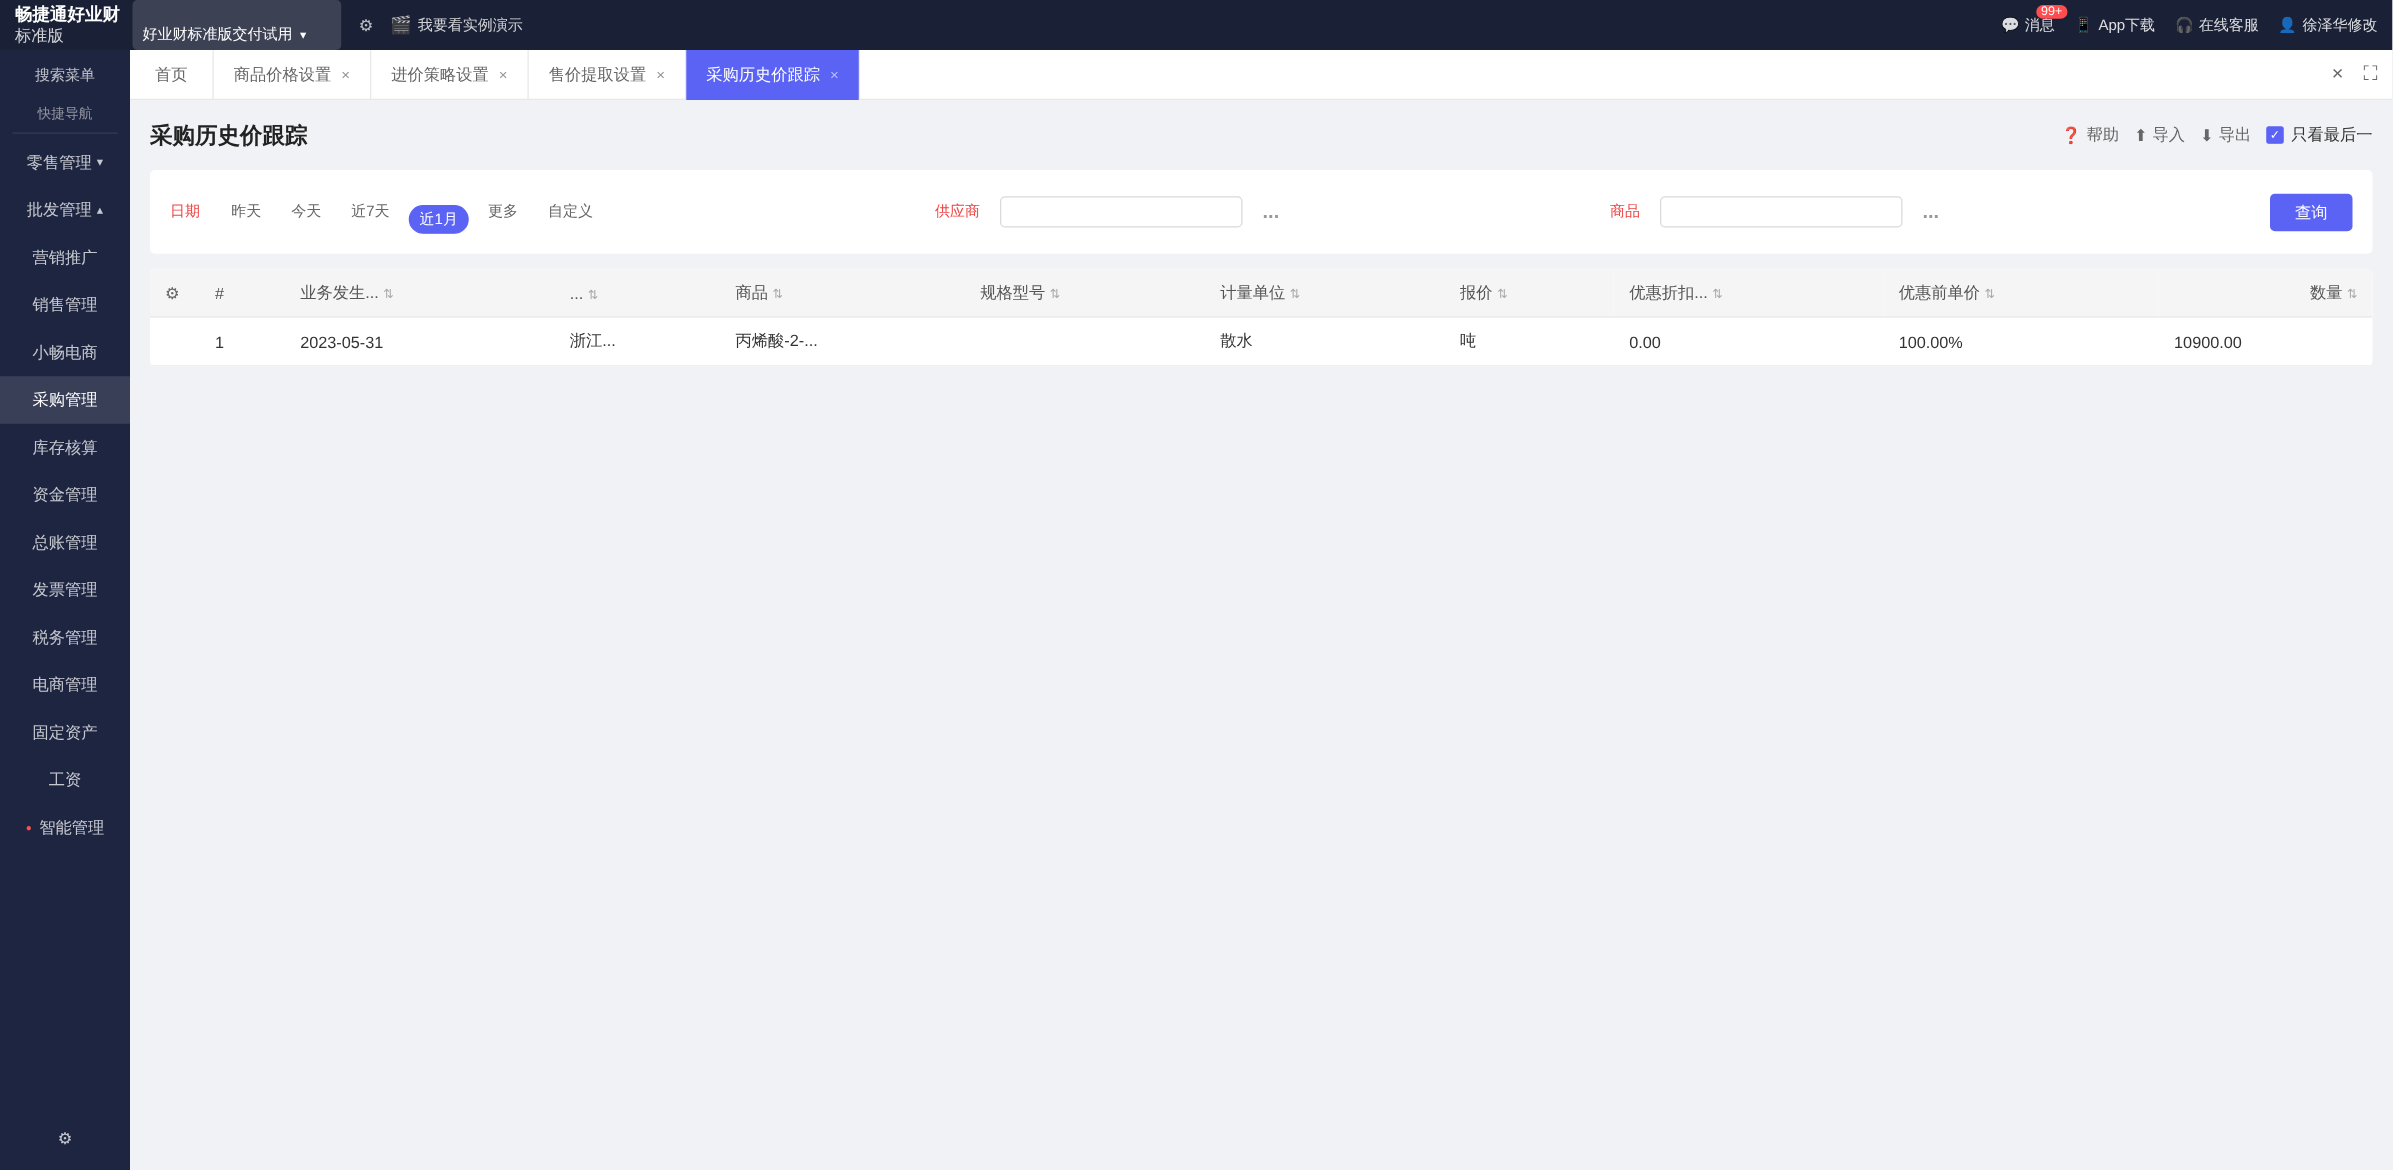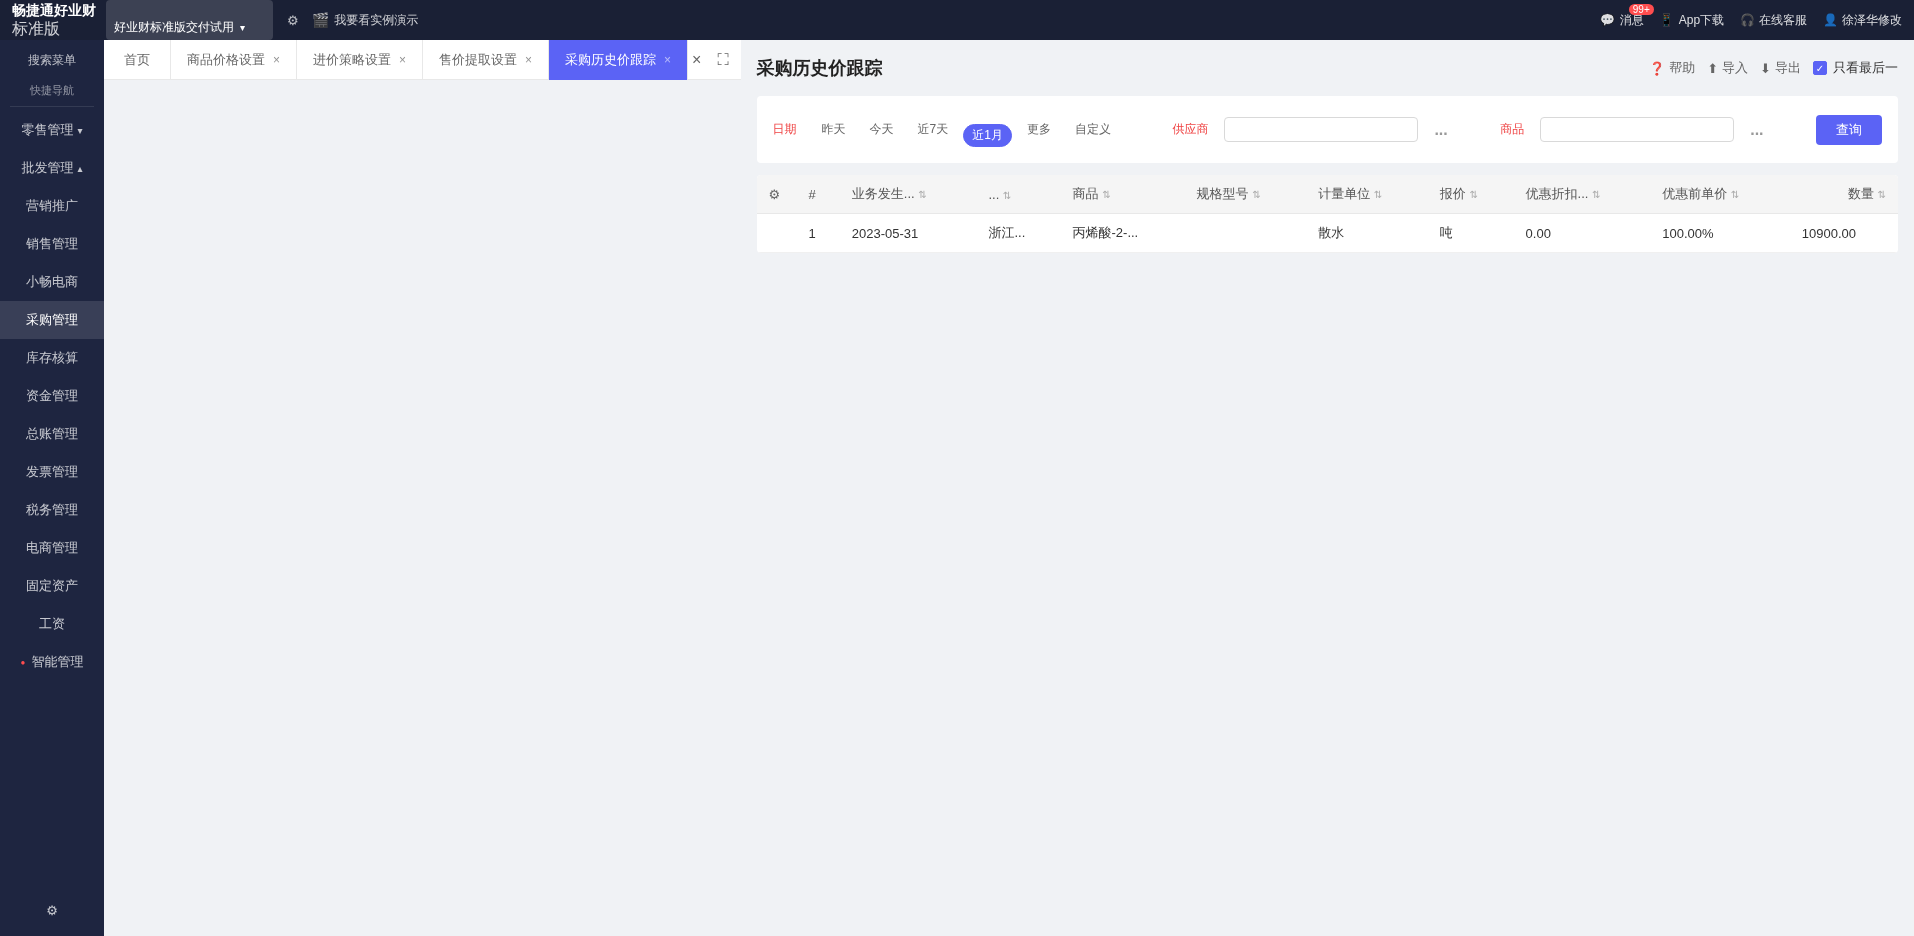--- a/index.html
+++ b/index.html
@@ -2,21 +2,21 @@
 <html><head>
   <meta charset="utf-8">
   <style>
     * { box-sizing: border-box; margin: 0; padding: 0; }
     body { font-family: "Microsoft YaHei", "PingFang SC", sans-serif; font-size: 13px; background: #f0f2f5; color: #333; display: flex; flex-direction: column; height: 100vh; overflow: hidden; }
 
     
     .top-header { height: 40px; background: #1a2035; display: flex; align-items: center; padding: 0 12px; gap: 10px; flex-shrink: 0; }
     .app-logo { color: #fff; font-size: 12px; line-height: 1.3; white-space: nowrap; }
     .app-logo .logo-main { font-size: 14px; font-weight: bold; }
-    .app-logo .logo-sub { font-size: 16px; opacity: 0.8; }
+    .app-logo .logo-sub { font-size: 13px; opacity: 0.8; }
     .header-selector { background: rgba(255,255,255,0.15); border: none; border-radius: 4px; color: #fff; padding: 19px 28px 4px 8px; font-size: 12px; cursor: pointer; display: flex; align-items: center; gap: 6px; position: relative; min-width: 160px; }
     .header-settings-btn { color: rgba(255,255,255,0.7); cursor: pointer; padding: 4px; }
     .demo-btn { color: rgba(255,255,255,0.8); font-size: 12px; cursor: pointer; display: flex; align-items: center; gap: 4px; }
     .header-right { margin-left: auto; display: flex; align-items: center; gap: 16px; }
     .header-right-item { color: rgba(255,255,255,0.85); font-size: 12px; cursor: pointer; display: flex; align-items: center; gap: 4px; position: relative; }
     .badge { background: #ff4d4f; color: #fff; font-size: 10px; border-radius: 10px; padding: 0 4px; min-width: 18px; text-align: center; position: absolute; top: -8px; right: -10px; }
 
     
     .main-layout { display: flex; flex: 1; overflow: hidden; }
 
@@ -25,21 +25,21 @@
     .sidebar-search { color: rgba(255,255,255,0.7); font-size: 12px; padding: 12px 0 8px 0; text-align: center; cursor: pointer; }
     .sidebar-nav-label { color: rgba(255,255,255,0.5); font-size: 11px; padding: 6px 0 4px 0; text-align: center; cursor: pointer; }
     .sidebar-item { color: rgba(255,255,255,0.75); font-size: 13px; padding: 10px 0; text-align: center; cursor: pointer; display: flex; align-items: center; justify-content: center; gap: 4px; }
     .sidebar-item.active { background: rgba(255,255,255,0.12); color: #fff; justify-content: center; }
     .sidebar-item .expand-icon { font-size: 10px; }
     .sidebar-divider { height: 1px; background: rgba(255,255,255,0.1); margin: 4px 10px; }
     .sidebar-bottom { margin-top: auto; padding: 8px 0; }
     .sidebar-dot { color: #ff4d4f; font-size: 8px; margin-right: 2px; }
 
     
-    .content-area { flex: 1; display: flex; flex-direction: row; overflow: hidden; background: #f0f2f5; }
+    .content-area { flex: 1; display: flex; flex-direction: column; overflow: hidden; background: #f0f2f5; }
 
     
     .tab-bar { background: #fff; display: flex; align-items: center; border-bottom: 1px solid #e8e8e8; height: 40px; flex-shrink: 0; padding-left: 0; }
     .tab-item { padding: 0 16px; height: 40px; display: flex; align-items: center; gap: 6px; cursor: pointer; font-size: 13px; color: #666; border-right: 1px solid #e8e8e8; white-space: nowrap; flex-shrink: 0; }
     .tab-item.active { background: #5b63f5; color: #fff; }
     .tab-item:first-child { padding: 0 20px; }
     .tab-item .tab-close { font-size: 12px; opacity: 0.7; margin-left: 2px; }
     .tab-bar-right { margin-left: auto; display: flex; align-items: center; padding-right: 8px; gap: 8px; }
     .tab-bar-btn { color: #666; cursor: pointer; font-size: 16px; padding: 4px; }
 

